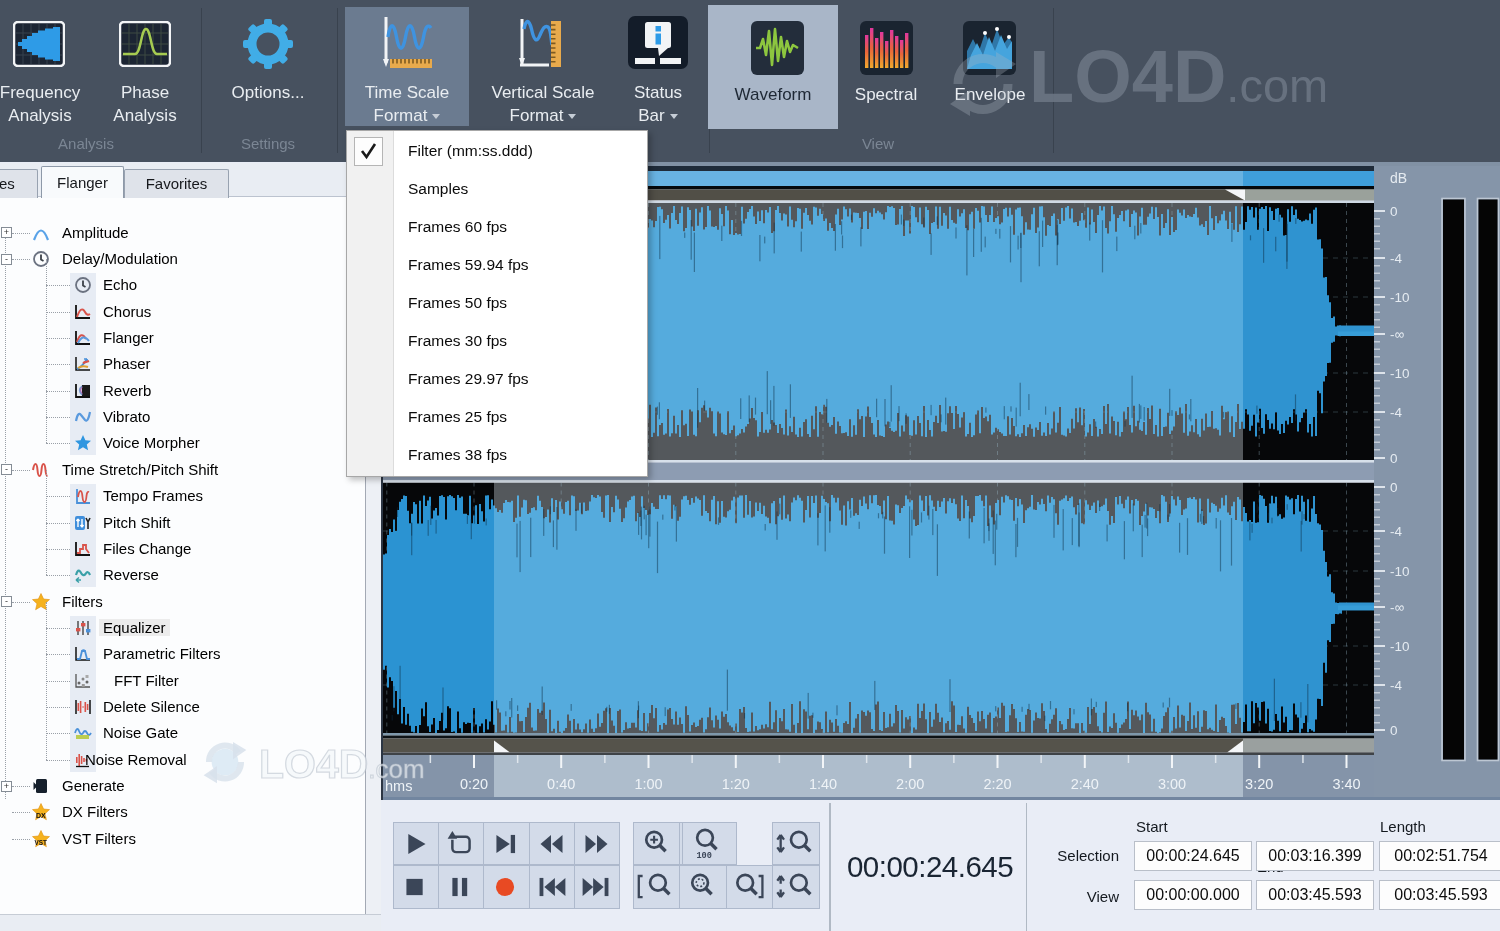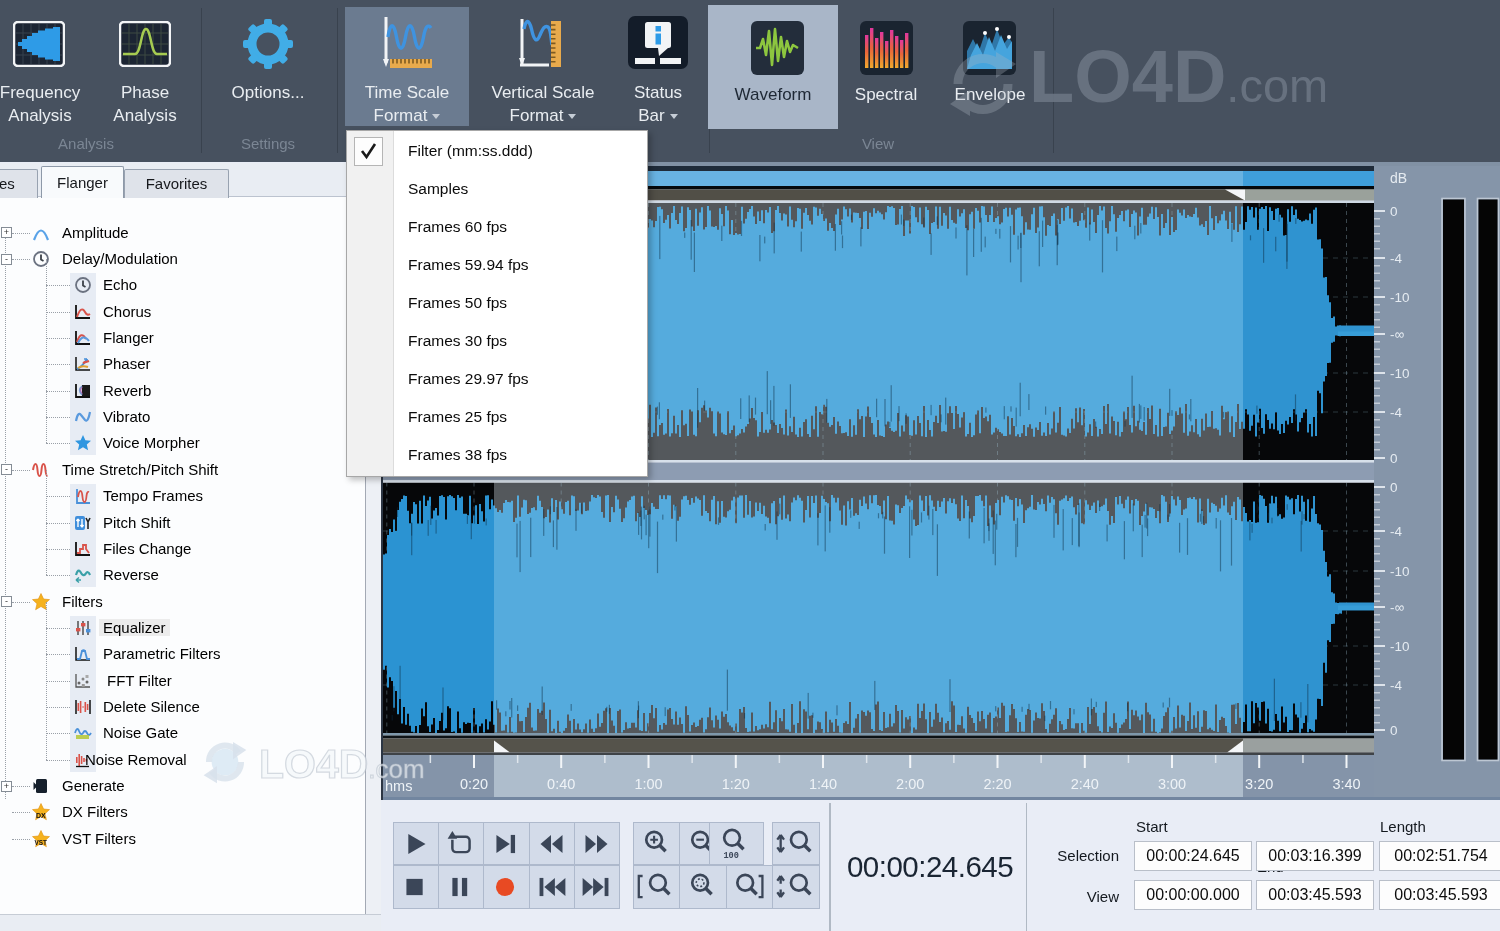--- a/index.html
+++ b/index.html
@@ -266,21 +266,21 @@
     <div class="trow" style="left:103px;top:645px;background:transparent;padding:0 4px;margin-left:-4px">Parametric Filters</div>
     <div class="doth" style="left:46px;top:681px;width:24px"></div>
     <svg class="a" style="left:74px;top:672px" width="18" height="18" viewBox="0 0 18 18">
       <path d="M2 2V15H16" stroke="#555" stroke-width="1.3" fill="none"></path>
       <circle cx="5" cy="11" r="1.5" fill="#666"></circle>
       <circle cx="9" cy="7" r="1.5" fill="#888"></circle>
       <circle cx="13" cy="10" r="1.5" fill="#666"></circle>
       <rect x="7.8" y="12" width="3" height="3" fill="#999"></rect>
       <rect x="11.5" y="3" width="3" height="3" fill="#aaa"></rect>
     </svg>
-    <div class="trow" style="left:107px;top:672px;background:transparent;padding:0 4px;margin-left:-4px">FFT Filter</div>
+    <div class="trow" style="left:114px;top:672px;background:transparent;padding:0 4px;margin-left:-4px">FFT Filter</div>
     <div class="doth" style="left:46px;top:707px;width:24px"></div>
     <svg class="a" style="left:74px;top:698px" width="18" height="18" viewBox="0 0 18 18">
       <path d="M2 2V16 M16 2V16" stroke="#111" stroke-width="1.5"></path>
       <g fill="#d9534a">
         <rect x="3.5" y="5" width="1.6" height="8"></rect>
         <rect x="5.8" y="3" width="1.6" height="12"></rect>
         <rect x="10.5" y="4" width="1.6" height="10"></rect>
         <rect x="12.8" y="6" width="1.6" height="6"></rect>
       </g>
       <path d="M8.2 9 H10" stroke="#d9534a" stroke-width="1.2"></path>
@@ -883,21 +883,21 @@
   </div>
 <div class="btn" style="left:679.0px;top:865.0px;width:47.5px;height:44.0px;border:1px solid #aeb9cc;box-sizing:border-box">
     <svg width="45" height="42" viewBox="0 0 47 43" style="display:block">
       <g transform="translate(0,0)">
         <circle cx="21" cy="17" r="8.2" fill="none" stroke="#3b4658" stroke-width="2.8"></circle>
         <path d="M27 23 L33 29" stroke="#3b4658" stroke-width="3.6"></path>
         <circle cx="21" cy="17" r="4" fill="none" stroke="#3b4658" stroke-width="1.6" stroke-dasharray="2 2"></circle>
       </g>
     </svg>
   </div>
-<div class="btn" style="left:709px;top:822px;width:55px;height:43.0px;border:1px solid #aeb9cc;box-sizing:border-box">
+<div class="btn" style="left:682px;top:822px;width:55px;height:43.0px;border:1px solid #aeb9cc;box-sizing:border-box">
     <svg width="45" height="42" viewBox="0 0 47 43" style="display:block">
       <g transform="translate(2,-2)">
         <circle cx="21" cy="17" r="8.2" fill="none" stroke="#3b4658" stroke-width="2.8"></circle>
         <path d="M27 23 L33 29" stroke="#3b4658" stroke-width="3.6"></path>
         <text x="12" y="38" font-size="9" font-weight="bold" fill="#3b4658" font-family="Liberation Mono">100</text>
       </g>
     </svg>
   </div>
 <div class="btn" style="left:725.5px;top:865.0px;width:47.5px;height:44.0px;border:1px solid #aeb9cc;box-sizing:border-box">
     <svg width="45" height="42" viewBox="0 0 47 43" style="display:block">

